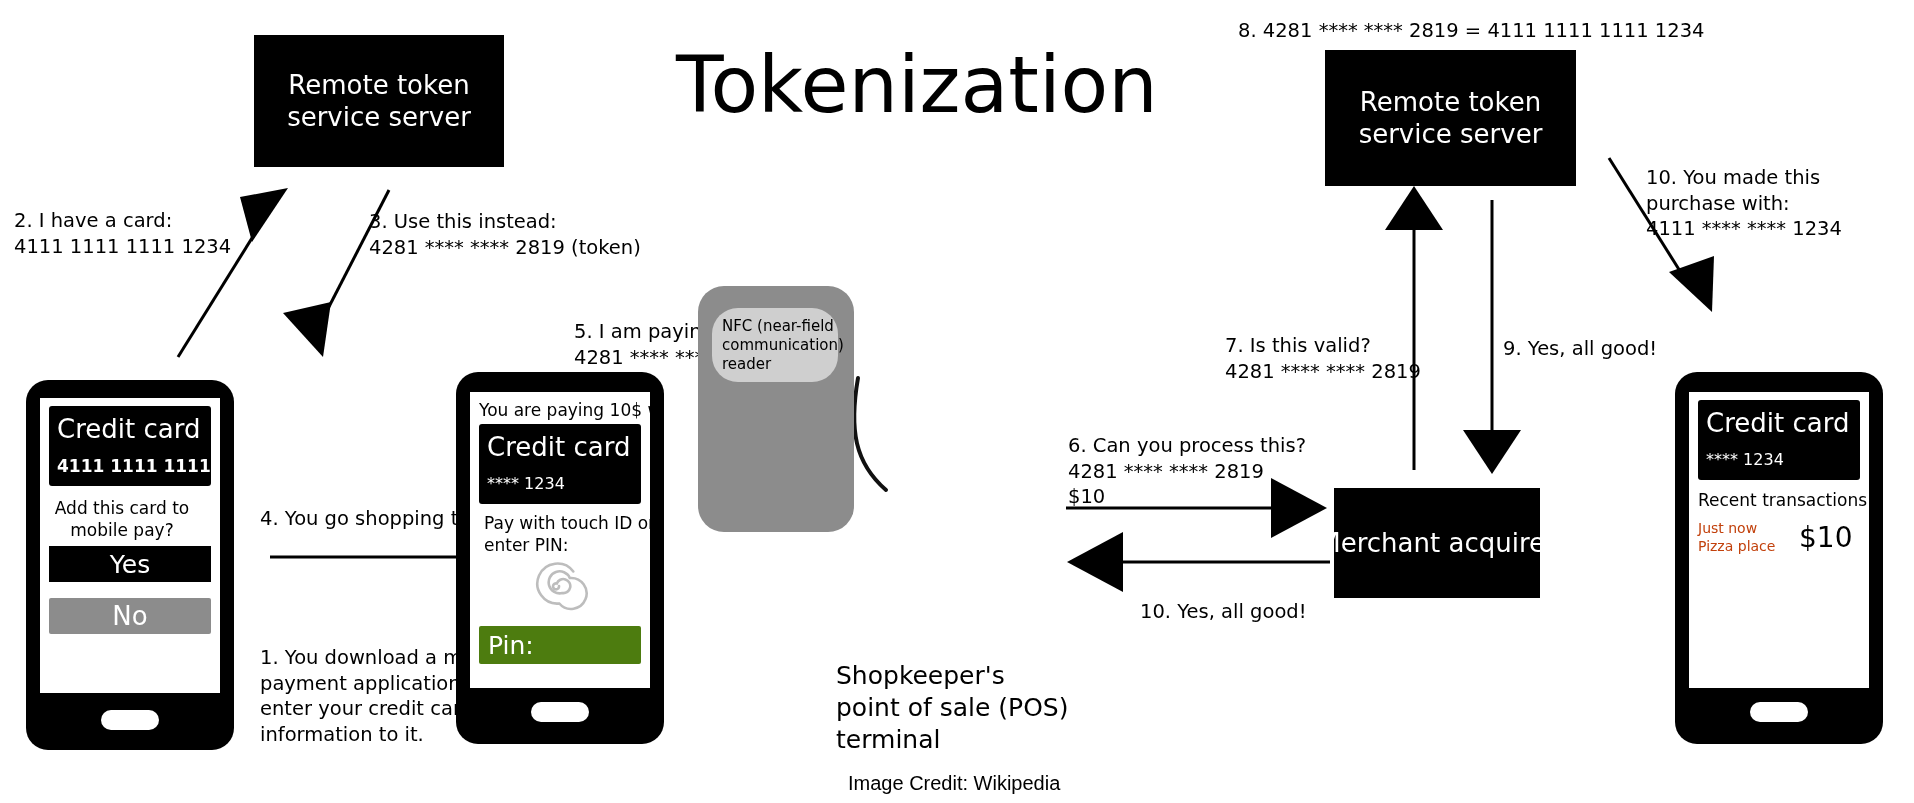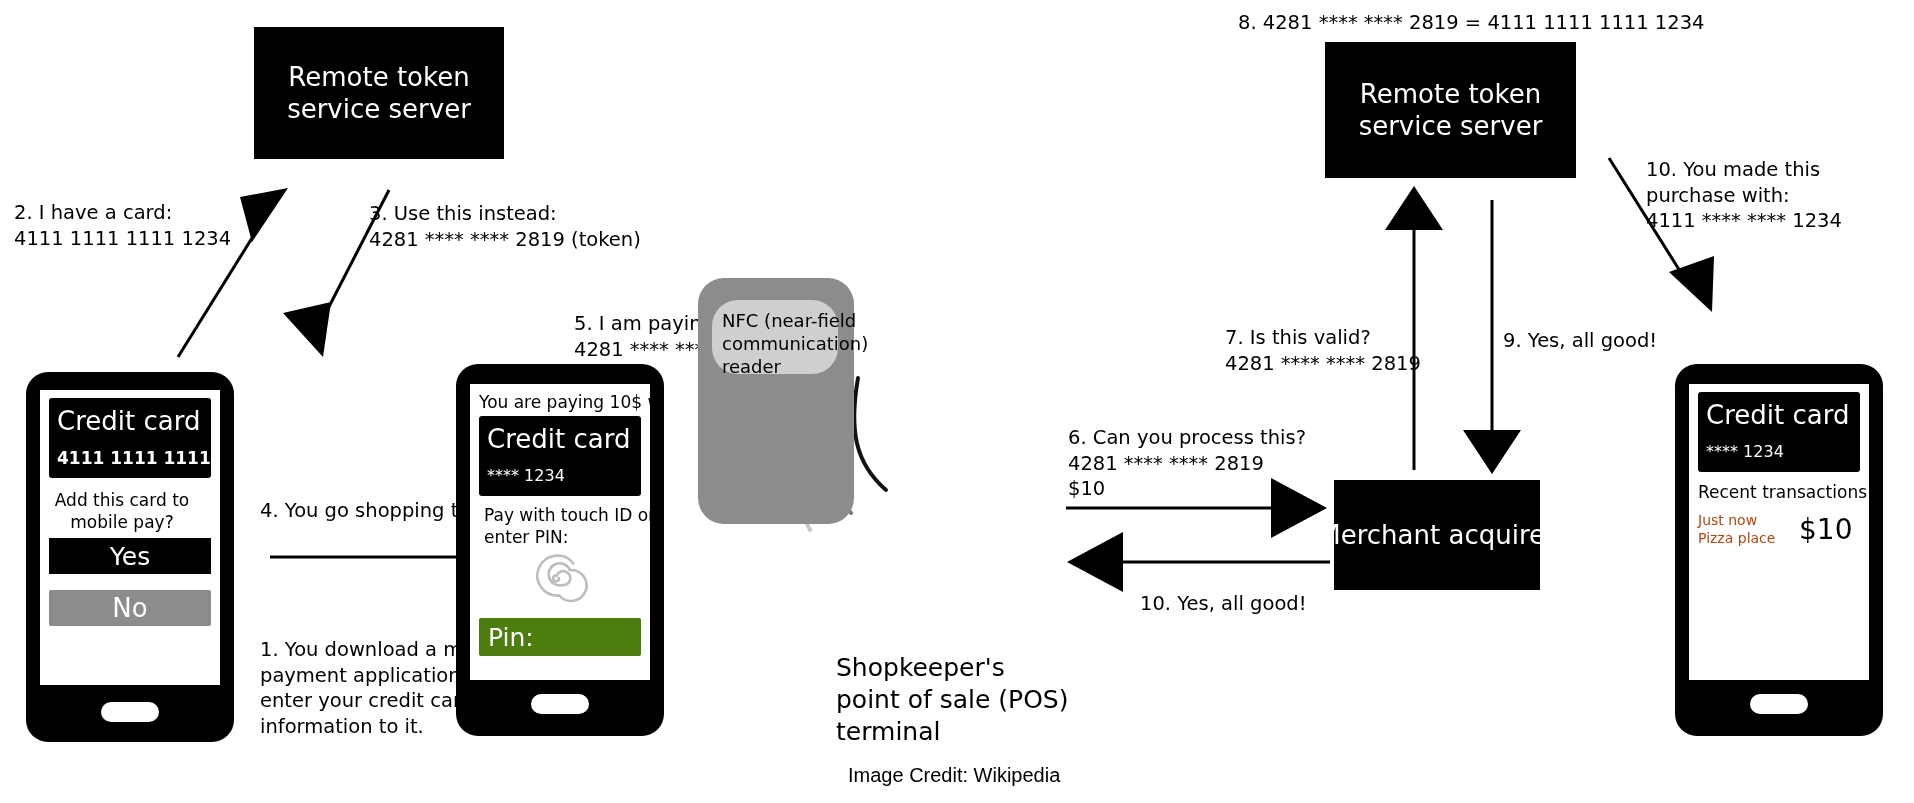--- a/index.html
+++ b/index.html
@@ -11,21 +11,21 @@
     font-family: "DejaVu Sans", sans-serif;
     color: #000000;
   }
   #canvas {
     position: relative;
     width: 1914px;
     height: 803px;
     background: #ffffff;
     overflow: hidden;
   }
-  .abs { position: absolute; }
+  .abs { position: absolute; margin-top: 8px; }
 
   
   .title {
     font-size: 78px;
     font-weight: 400;
     letter-spacing: 0px;
     line-height: 1;
     white-space: nowrap;
     font-family: "DejaVu Sans", sans-serif;
   }
@@ -171,39 +171,40 @@
     position: absolute;
     background: #8c8c8c;
     border-radius: 26px;
   }
   .pos-nfc {
     position: absolute;
     background: #cfcfcf;
     border-radius: 26px;
     box-sizing: border-box;
     padding: 9px 10px;
-    font-size: 18px;
+    font-size: 15px;
     line-height: 1.28;
     color: #000;
   }
   .pos-nfc .ln { display: block; white-space: nowrap; }
 
   svg.overlay {
     position: absolute;
     left: 0; top: 0;
     width: 1914px;
     height: 803px;
     pointer-events: none;
   }
 </style>
 </head>
 <body>
 
 <div id="canvas">
 
+  <div class="abs title" style="left:676px; top:38px;">Tokenization</div>
 
   <div class="abs blackbox" style="left:254px; top:27px; width:250px; height:132px;">
     <span class="ln">Remote token</span>
     <span class="ln">service server</span>
   </div>
 
   <div class="abs blackbox" style="left:1325px; top:42px; width:251px; height:136px;">
     <span class="ln">Remote token</span>
     <span class="ln">service server</span>
   </div>

